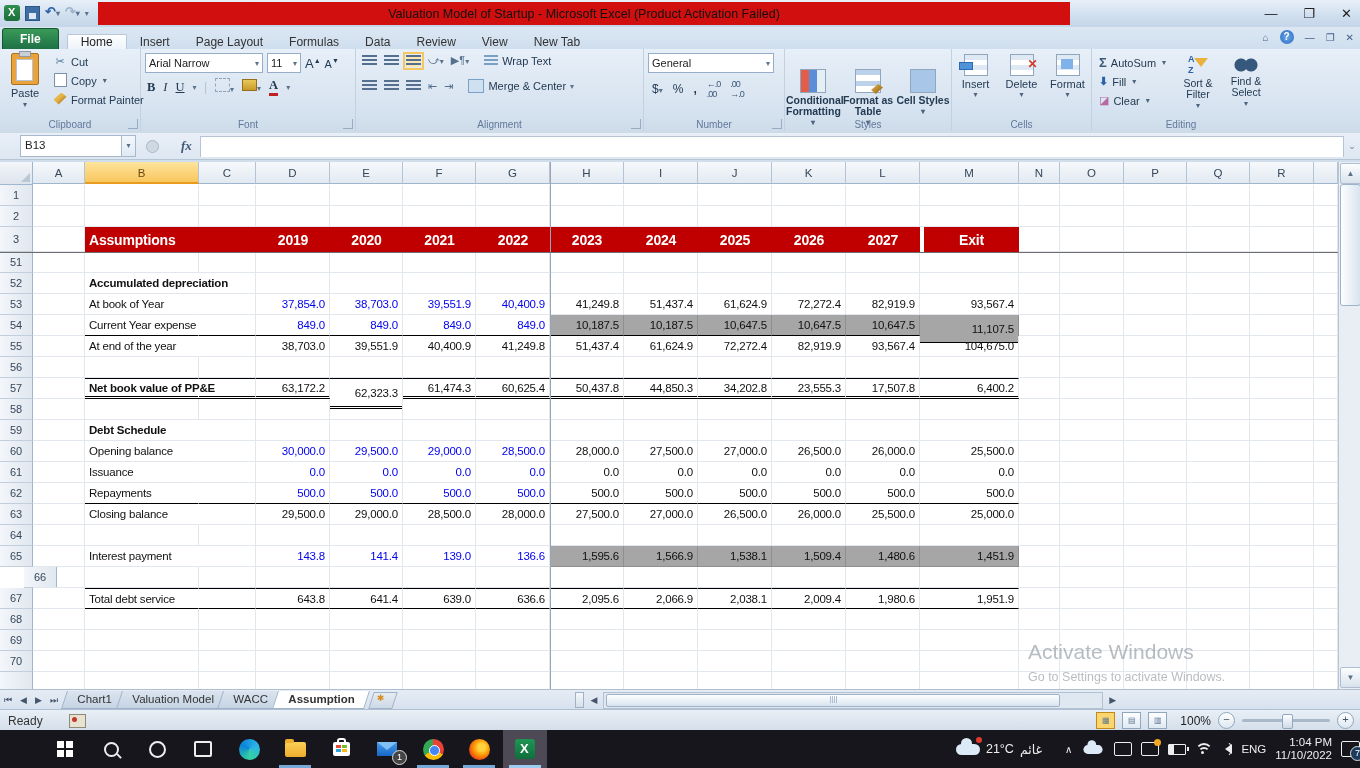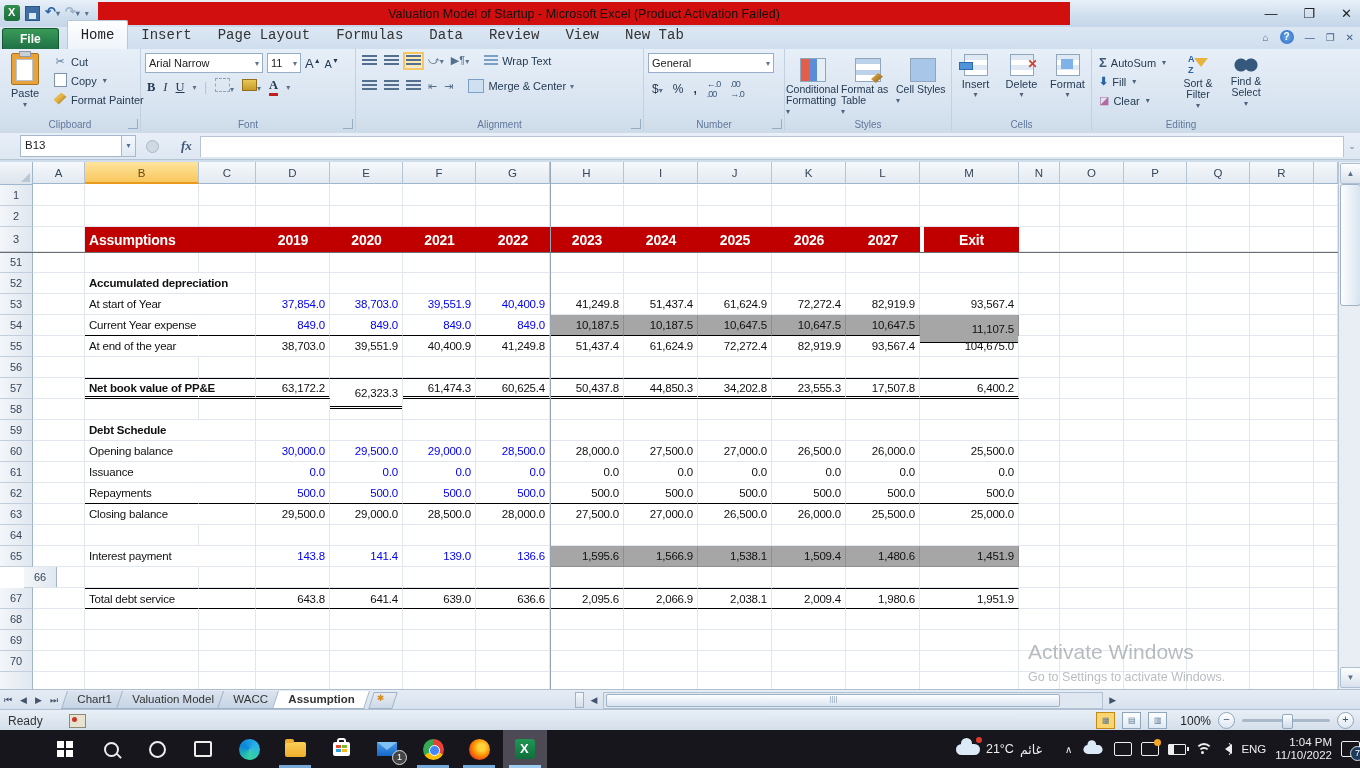--- a/index.html
+++ b/index.html
@@ -22,21 +22,21 @@
     display:flex;align-items:center;justify-content:center;}
   #title-band span{color:#111;font-size:12.5px;}
   .wbtns{position:absolute;right:8px;top:0;height:26px;display:flex;align-items:center;gap:26px;
     color:#222;font-size:13px;}
 
   
   #tabrow{position:absolute;left:0;top:27px;width:1360px;height:22px;background:linear-gradient(#dce7f3,#cfdeee);}
   #tabs{position:absolute;left:2px;top:0;display:flex;height:22px;align-items:flex-end;}
   .ftab{background:linear-gradient(#3a9a58,#1e7145);color:#fff;font-size:12px;font-weight:bold;
     padding:3px 17px;border-radius:3px 3px 0 0;margin-right:8px;border:1px solid #15582f;border-bottom:0;}
-  .rtab{font-size:14px;color:#333;padding:6px 13px;font-family:Liberation Mono, monospace;}
+  .rtab{font-size:12px;color:#333;padding:0 13px;}
   .rtab.active{background:linear-gradient(#fdfeff,#eef4fa);border:1px solid #b8c6d8;border-bottom:0;
     border-radius:2px 2px 0 0;color:#222;}
   .minibtns{position:absolute;right:6px;top:3px;display:flex;gap:11px;align-items:center;font-size:10px;color:#44618a;}
   .helpdot{width:14px;height:14px;border-radius:50%;background:radial-gradient(#6aa7e8,#2a6ac0);color:#fff;
     font-size:10px;font-weight:bold;text-align:center;line-height:14px;}
 
   
   #ribbon{position:absolute;left:0;top:49px;width:1360px;height:84px;
     background:linear-gradient(#e7eff8,#d7e3f0 70%,#cddbe9);border-bottom:1px solid #aebfd2;display:flex;}
   .rgroup{position:relative;height:82px;border-right:1px solid #c2d1e0;box-sizing:border-box;flex:0 0 auto;}
@@ -62,21 +62,21 @@
   .fontrow{display:flex;gap:4px;align-items:center;padding:2px 4px;}
   .bium{display:flex;gap:8px;align-items:center;padding:3px 6px;font-size:12.5px;color:#243a52;font-family:"Liberation Serif",serif;}
   .alico{width:15px;height:12px;display:inline-block;background:repeating-linear-gradient(#54708e 0 2px,transparent 2px 4px);}
   .alico.hl{outline:2px solid #f5c75e;outline-offset:1px;background-color:#fbe8b5;}
   .ind{color:#54708e;font-size:11px;}
   .wrapico{width:14px;height:12px;background:repeating-linear-gradient(#7aa0c4 0 2px,transparent 2px 4px);}
   .mergeico{width:14px;height:12px;background:#cfe0f0;border:1px solid #7aa0c4;position:relative;}
   .alrow{display:flex;gap:7px;align-items:center;padding:3px 6px;}
   .numsym{font-size:12px;color:#243a52;display:flex;gap:10px;align-items:center;padding:4px 8px;}
   .decico{font-size:9px;color:#3c5a7a;letter-spacing:-1px;}
-  .stybtn{position:absolute;top:5px;width:54px;height:64px;text-align:left;font-size:10.5px;color:#243a52;line-height:11px;}
+  .stybtn{position:absolute;top:16px;width:54px;height:64px;text-align:center;font-size:10.5px;color:#243a52;line-height:11px;font-weight:bold;}
   .sty-ico{width:24px;height:22px;margin:2px auto 2px;border:1px solid #8fa6bd;background:
      linear-gradient(90deg,#e35d4b 0 8px,#5b8ed8 8px 16px,#e6eef6 16px 24px);}
   .sty-ico2{width:24px;height:22px;margin:2px auto 2px;border:1px solid #8fa6bd;background:
      repeating-linear-gradient(#bcd2ea 0 5px,#ffffff 5px 11px);position:relative;}
   .sty-ico2:after{content:"";position:absolute;right:-3px;bottom:-2px;width:12px;height:10px;
      background:linear-gradient(135deg,#e9b646,#8a5d1f);clip-path:polygon(0 60%,60% 0,100% 35%,40% 100%);}
   .sty-ico3{width:24px;height:22px;margin:2px auto 2px;border:1px solid #8fa6bd;background:#a8c6e8;}
   .cellbtn{position:absolute;top:0;width:45px;height:64px;text-align:center;font-size:11px;color:#243a52;}
   .cell-ico{width:22px;height:20px;margin:3px auto 2px;border:1px solid #8fa6bd;background:
      repeating-linear-gradient(#dfe9f3 0 5px,#fff 5px 10px);position:relative;}
@@ -578,21 +578,21 @@
         <div class="cell" style="left: 846px; top: 88px; width: 74px; height: 21px;"></div>
         <div class="cell" style="left: 920px; top: 88px; width: 99px; height: 21px;"></div>
         <div class="cell" style="left: 1019px; top: 88px; width: 41px; height: 21px;"></div>
         <div class="cell" style="left: 1060px; top: 88px; width: 64px; height: 21px;"></div>
         <div class="cell" style="left: 1124px; top: 88px; width: 63px; height: 21px;"></div>
         <div class="cell" style="left: 1187px; top: 88px; width: 63px; height: 21px;"></div>
         <div class="cell" style="left: 1250px; top: 88px; width: 64px; height: 21px;"></div>
         <div class="cell" style="left: 1314px; top: 88px; width: 24px; height: 21px;"></div>
         <div class="rowh" style="top: 109px; height: 21px;">53</div>
         <div class="cell" style="left: 33px; top: 109px; width: 52px; height: 21px;"></div>
-        <div class="cell al spill" style="left: 85px; top: 109px; width: 114px; height: 21px;">At start of Year</div>
+        <div class="cell al spill" style="left: 85px; top: 109px; width: 114px; height: 21px;">At book of Year</div>
         <div class="cell noleft" style="left: 199px; top: 109px; width: 57px; height: 21px;"></div>
         <div class="cell blue ar" style="left: 256px; top: 109px; width: 74px; height: 21px;">37,854.0</div>
         <div class="cell blue ar" style="left: 330px; top: 109px; width: 73px; height: 21px;">38,703.0</div>
         <div class="cell blue ar" style="left: 403px; top: 109px; width: 73px; height: 21px;">39,551.9</div>
         <div class="cell blue ar" style="left: 476px; top: 109px; width: 74px; height: 21px;">40,400.9</div>
         <div class="cell ar" style="left: 550px; top: 109px; width: 74px; height: 21px;">41,249.8</div>
         <div class="cell ar" style="left: 624px; top: 109px; width: 74px; height: 21px;">51,437.4</div>
         <div class="cell ar" style="left: 698px; top: 109px; width: 74px; height: 21px;">61,624.9</div>
         <div class="cell ar" style="left: 772px; top: 109px; width: 74px; height: 21px;">72,272.4</div>
         <div class="cell ar" style="left: 846px; top: 109px; width: 74px; height: 21px;">82,919.9</div>

